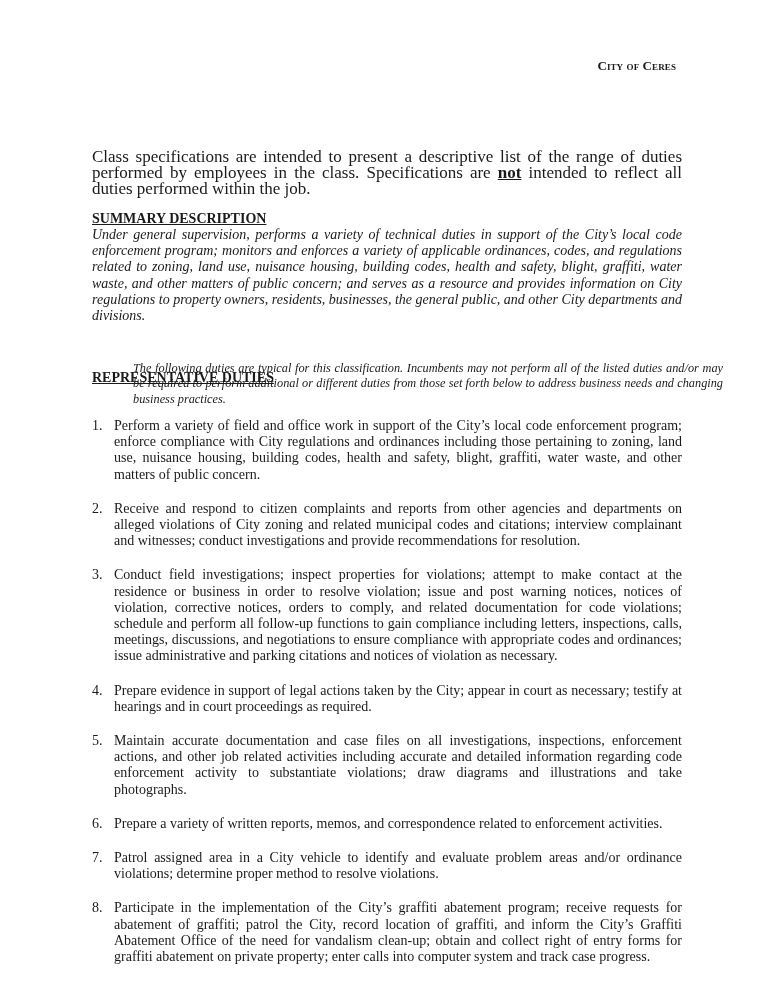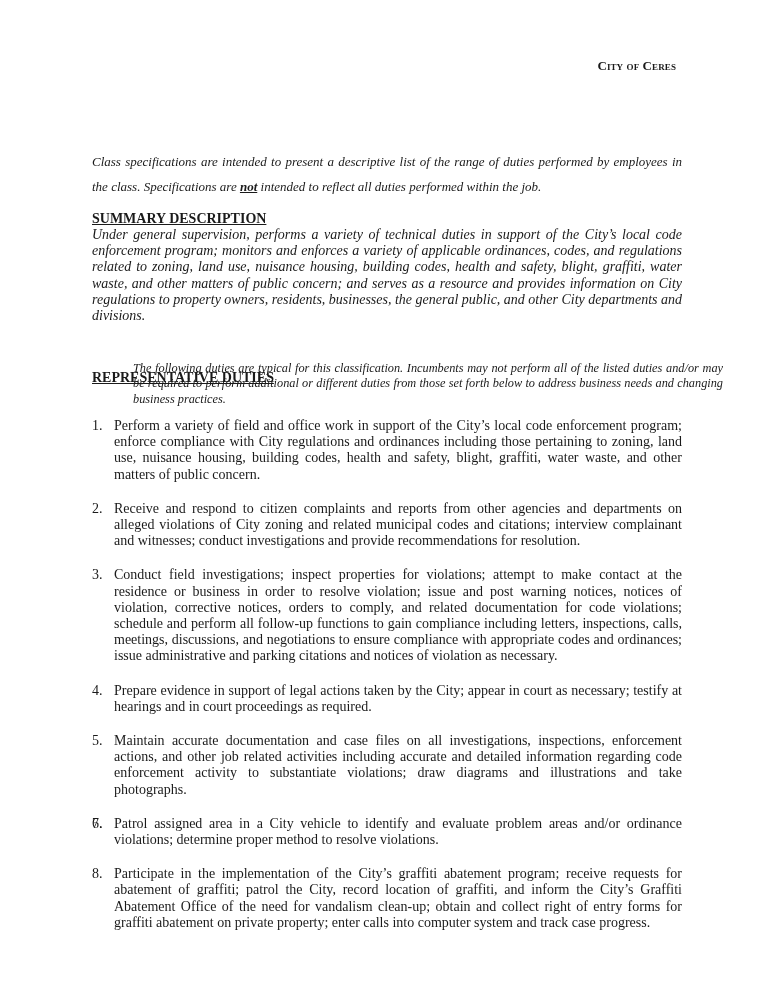--- a/index.html
+++ b/index.html
@@ -37,23 +37,22 @@
       width: 768px;
       text-align: center;
       font-size: 14px;
       font-weight: bold;
     }
     .disclaimer {
       position: absolute;
       top: 149px;
       left: 92px;
       width: 590px;
-      font-size: 13px;
-      font-style: italic;
-      line-height: 25px;
+      font-size: 17px;
+      line-height: 16px;
       text-align: justify;
     }
     .disclaimer .emph {
       font-weight: bold;
       text-decoration: underline;
     }
     .section-heading {
       position: absolute;
       left: 92px;
       font-size: 14px;
@@ -138,20 +137,21 @@
     <li class="duty">
       <span class="num">4.</span>
       <span>Prepare evidence in support of legal actions taken by the City; appear in court as necessary; testify at hearings and in court proceedings as required.</span>
     </li>
     <li class="duty">
       <span class="num">5.</span>
       <span>Maintain accurate documentation and case files on all investigations, inspections, enforcement actions, and other job related activities including accurate and detailed information regarding code enforcement activity to substantiate violations; draw diagrams and illustrations and take photographs.</span>
     </li>
     <li class="duty">
       <span class="num">6.</span>
+      <span>Prepare a variety of written reports, memos, and correspondence related to enforcement activities.</span>
     </li>
     <li class="duty">
       <span class="num">7.</span>
       <span>Patrol assigned area in a City vehicle to identify and evaluate problem areas and/or ordinance violations; determine proper method to resolve violations.</span>
     </li>
     <li class="duty">
       <span class="num">8.</span>
       <span>Participate in the implementation of the City’s graffiti abatement program; receive requests for abatement of graffiti; patrol the City, record location of graffiti, and inform the City’s Graffiti Abatement Office of the need for vandalism clean-up; obtain and collect right of entry forms for graffiti abatement on private property; enter calls into computer system and track case progress.</span>
     </li>
   </ol>

